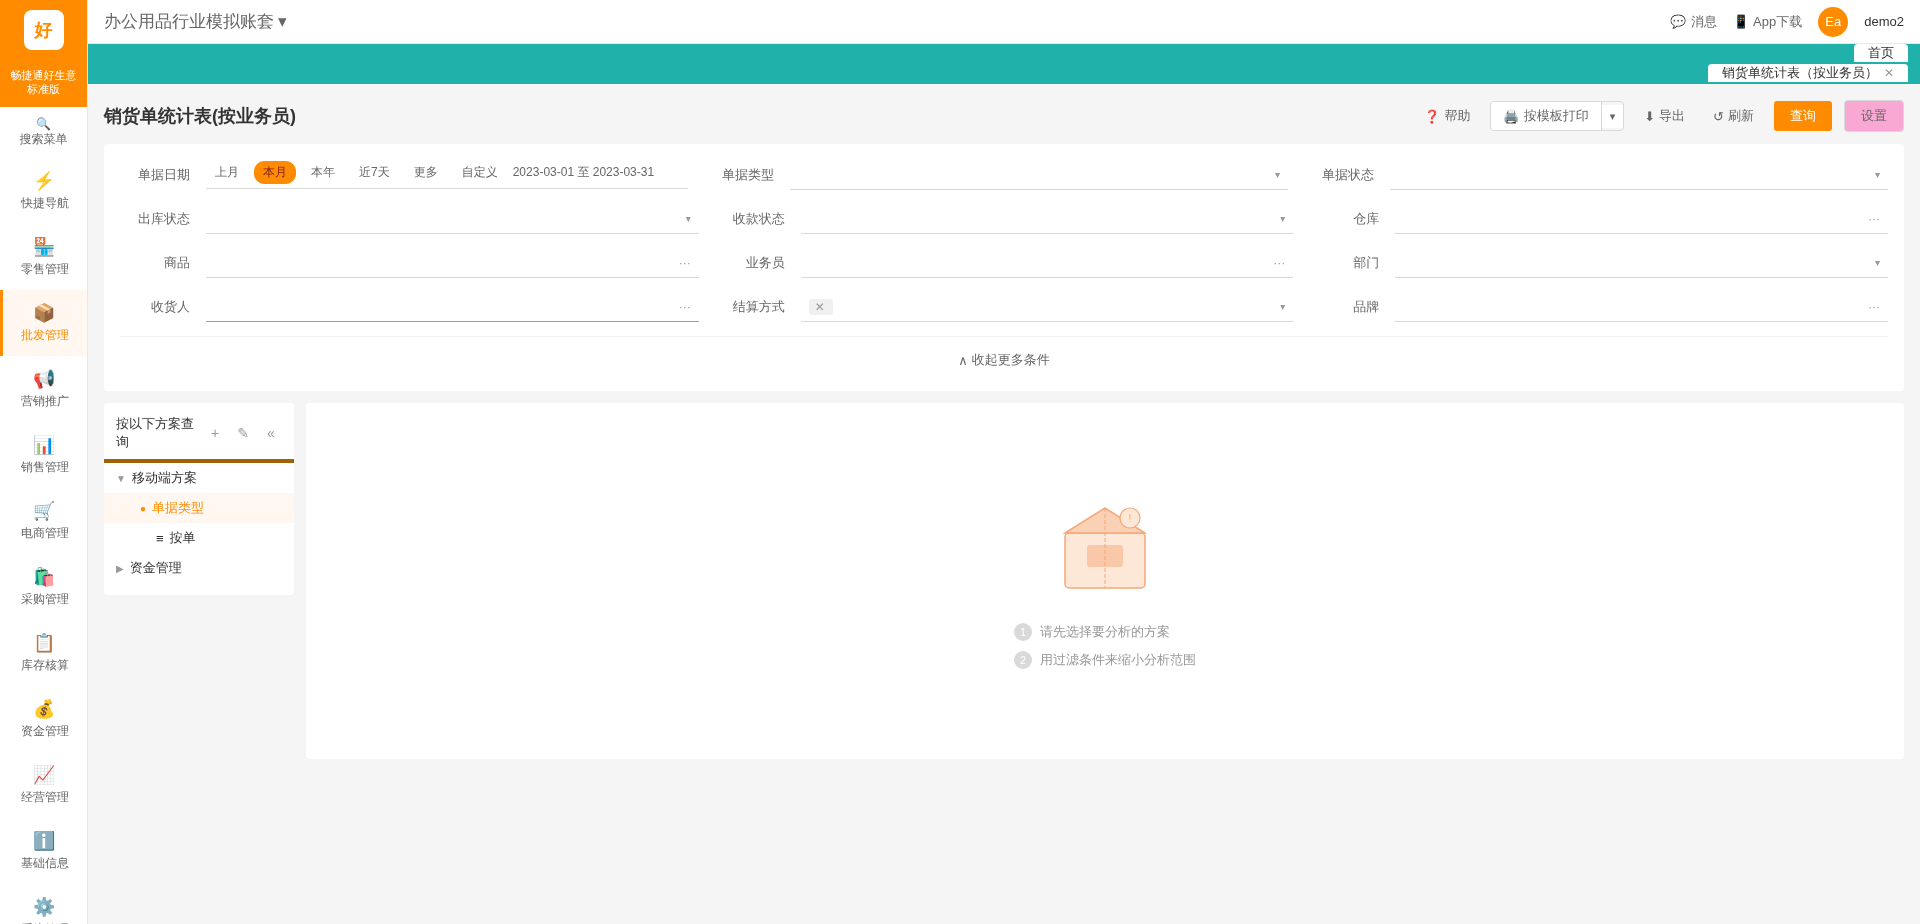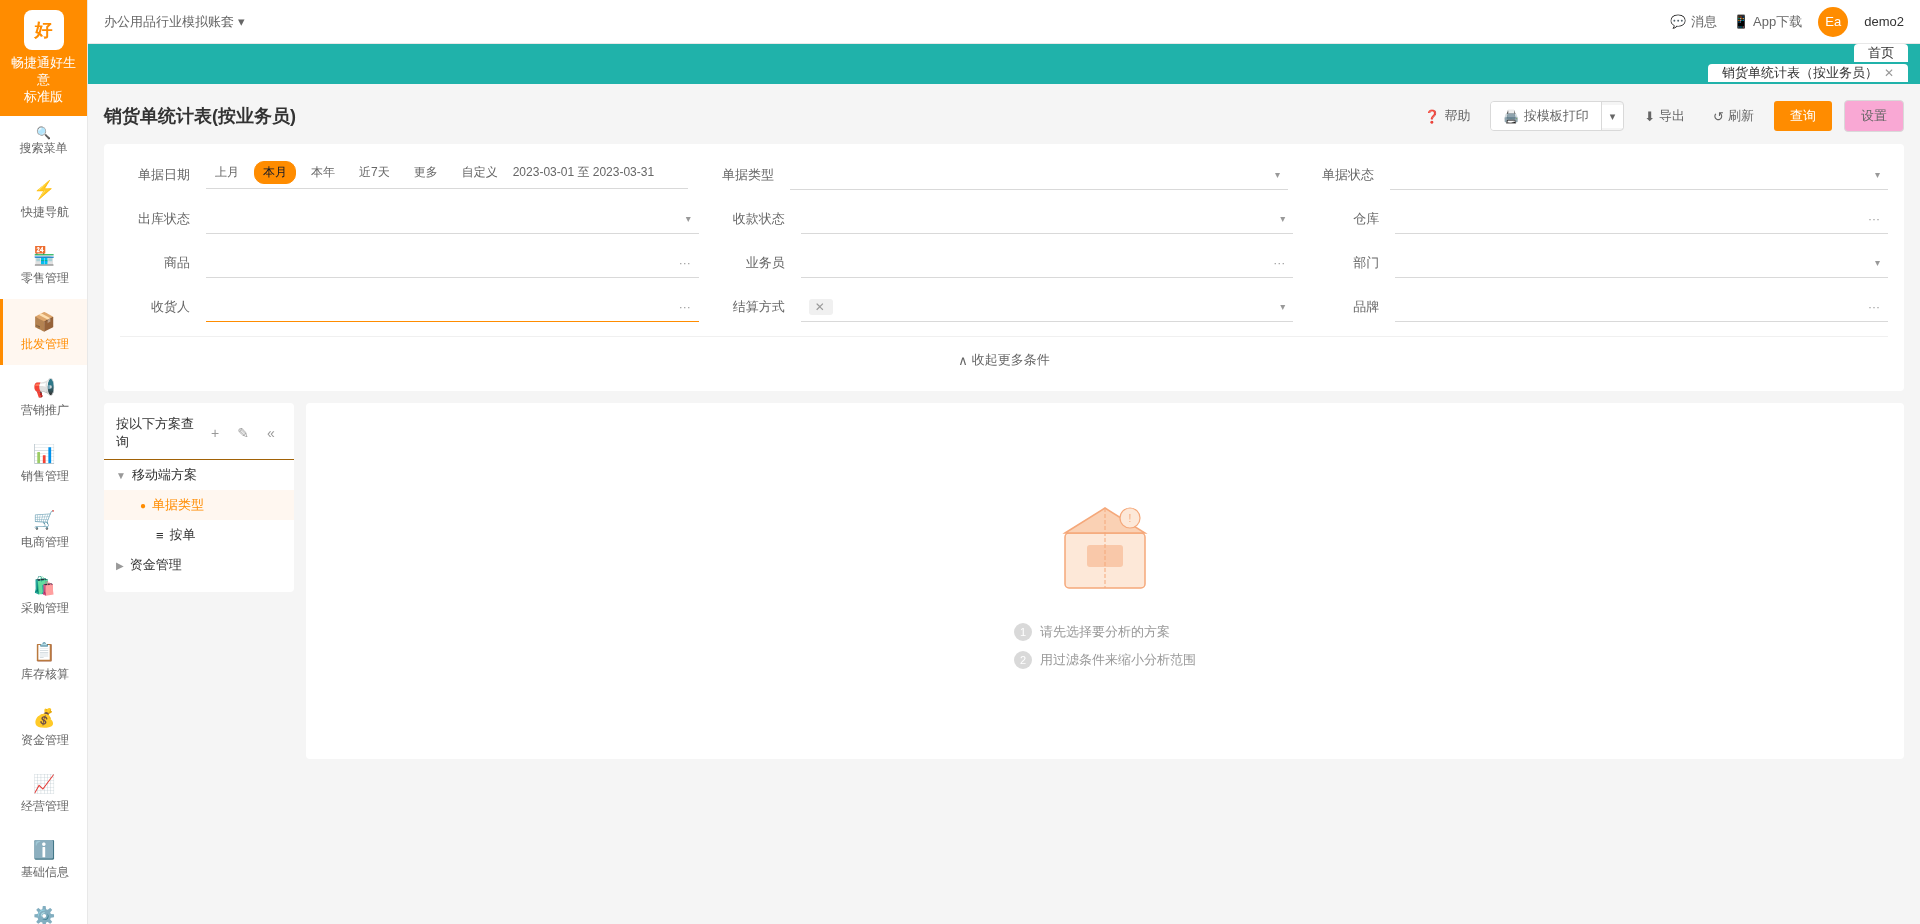--- a/index.html
+++ b/index.html
@@ -2,21 +2,21 @@
 <html><head>
   <meta charset="utf-8">
   <style>
     * { box-sizing: border-box; margin: 0; padding: 0; }
     body { font-family: 'Microsoft YaHei', Arial, sans-serif; font-size: 13px; background: #f0f2f5; color: #333; display: flex; height: 924px; overflow: hidden; }
 
     
     .sidebar { width: 88px; background: #fff; display: flex; flex-direction: column; align-items: center; border-right: 1px solid #e8e8e8; height: 100%; }
     .sidebar-logo { width: 100%; background: #ff8c00; padding: 10px 8px; display: flex; flex-direction: column; align-items: center; cursor: pointer; }
     .sidebar-logo .logo-icon { width: 40px; height: 40px; background: #fff; border-radius: 8px; display: flex; align-items: center; justify-content: center; font-size: 18px; color: #ff8c00; font-weight: bold; }
-    .sidebar-logo .logo-text { color: #fff; font-size: 13px; margin-top: 5px; text-align: center; line-height: 1.3; }
+    .sidebar-logo .logo-text { color: #fff; font-size: 11px; margin-top: 18px; text-align: center; line-height: 1.3; }
     .sidebar-nav { flex: 1; width: 100%; overflow-y: auto; }
     .sidebar-item { width: 100%; padding: 12px 4px; display: flex; flex-direction: column; align-items: center; cursor: pointer; color: #666; font-size: 12px; border-left: 3px solid transparent; }
     .sidebar-item.active { color: #ff8c00; border-left-color: #ff8c00; background: #fff7f0; }
     .sidebar-item .s-icon { font-size: 18px; margin-bottom: 3px; }
     .sidebar-search { padding: 10px 4px; display: flex; flex-direction: column; align-items: center; cursor: pointer; color: #666; font-size: 12px; width: 100%; }
 
     
     .main { flex: 1; display: flex; flex-direction: column; overflow: hidden; }
 
     
@@ -48,49 +48,49 @@
     .filter-panel { background: #fff; border-radius: 4px; padding: 16px; margin-bottom: 12px; }
     .filter-row { display: flex; align-items: center; gap: 16px; margin-bottom: 14px; }
     .filter-row:last-child { margin-bottom: 0; }
     .filter-label { width: 70px; color: #666; font-size: 13px; flex-shrink: 0; text-align: right; }
     .filter-control { flex: 1; border-bottom: 1px solid #d9d9d9; padding: 4px 8px; display: flex; align-items: center; justify-content: space-between; cursor: pointer; min-height: 30px; position: relative; }
     .filter-control.active-border { border-color: #ff8c00; }
     .filter-control-text { color: #999; font-size: 13px; }
     .filter-control-icon { color: #999; font-size: 12px; }
     .date-filter-group { display: flex; align-items: center; gap: 6px; flex: 1; }
     .date-btn { padding: 2px 8px; border-radius: 3px; cursor: pointer; font-size: 12px; color: #666; border: 1px solid transparent; }
-    .date-btn.active { background: #ff8c00; color: #0f172a; border-color: #ff8c00; border-radius: 10px; }
+    .date-btn.active { background: #ff8c00; color: #7f1d1d; border-color: #ff8c00; border-radius: 10px; }
     .date-range { font-size: 12px; color: #666; }
     .collapse-btn { display: flex; align-items: center; justify-content: center; gap: 4px; color: #666; cursor: pointer; font-size: 13px; padding: 6px 0; margin-top: 4px; }
 
     
     .content-body { display: flex; gap: 12px; }
     .left-panel { width: 190px; background: #fff; border-radius: 4px; padding: 12px 0; flex-shrink: 0; height: fit-content; }
-    .left-panel-header { display: flex; align-items: center; justify-content: space-between; padding: 0 12px 8px; border-bottom: 1px solid #a16207; font-size: 13px; color: #333; }
+    .left-panel-header { display: flex; align-items: center; justify-content: space-between; padding: 0 12px 8px; border-bottom: 4px solid #a16207; font-size: 13px; color: #333; }
     .left-panel-actions { display: flex; gap: 6px; }
     .lp-icon-btn { color: #999; cursor: pointer; font-size: 14px; width: 22px; height: 22px; display: flex; align-items: center; justify-content: center; border-radius: 3px; }
     .tree-node { padding: 6px 12px; cursor: pointer; display: flex; align-items: center; gap: 6px; font-size: 13px; color: #333; }
     .tree-node .expand-icon { color: #999; font-size: 10px; }
     .tree-child { padding: 6px 12px 6px 36px; cursor: pointer; display: flex; align-items: center; gap: 6px; font-size: 13px; color: #333; }
     .tree-child.active { color: #ff8c00; background: #fff7f0; }
     .tree-child .node-icon { font-size: 14px; }
     .tree-grandchild { padding: 6px 12px 6px 52px; cursor: pointer; display: flex; align-items: center; gap: 6px; font-size: 13px; color: #333; }
 
     
     .right-panel { flex: 1; }
     .empty-state { display: flex; flex-direction: column; align-items: center; justify-content: center; padding: 80px 20px; background: #fff; border-radius: 4px; }
     .empty-img { width: 120px; height: 120px; position: relative; margin-bottom: 20px; }
     .empty-steps { list-style: none; }
     .empty-step { display: flex; align-items: center; gap: 8px; margin-bottom: 10px; color: #999; font-size: 13px; }
     .step-num { width: 18px; height: 18px; border-radius: 50%; background: #d9d9d9; color: #fff; font-size: 11px; display: flex; align-items: center; justify-content: center; flex-shrink: 0; }
 
     
     .dropdown-arrow { font-size: 10px; color: #999; }
 
-    .topbar-dropdown { display: flex; align-items: center; gap: 4px; cursor: pointer; color: #666; font-size: 13px; }
+    .topbar-dropdown { display: flex; align-items: center; gap: 4px; cursor: pointer; color: #666; font-size: 17px; }
 
     .print-btn-group { display: flex; align-items: center; gap: 0; border: 1px solid #d9d9d9; border-radius: 4px; overflow: hidden; }
     .print-btn-main { padding: 5px 12px; background: #fff; color: #666; cursor: pointer; font-size: 13px; border-right: 1px solid #d9d9d9; display: flex; align-items: center; gap: 4px; }
     .print-btn-arrow { padding: 5px 8px; background: #fff; color: #666; cursor: pointer; font-size: 11px; }
   </style>
 </head>
 <body>
 
 <div class="sidebar">
   <div class="sidebar-logo">

